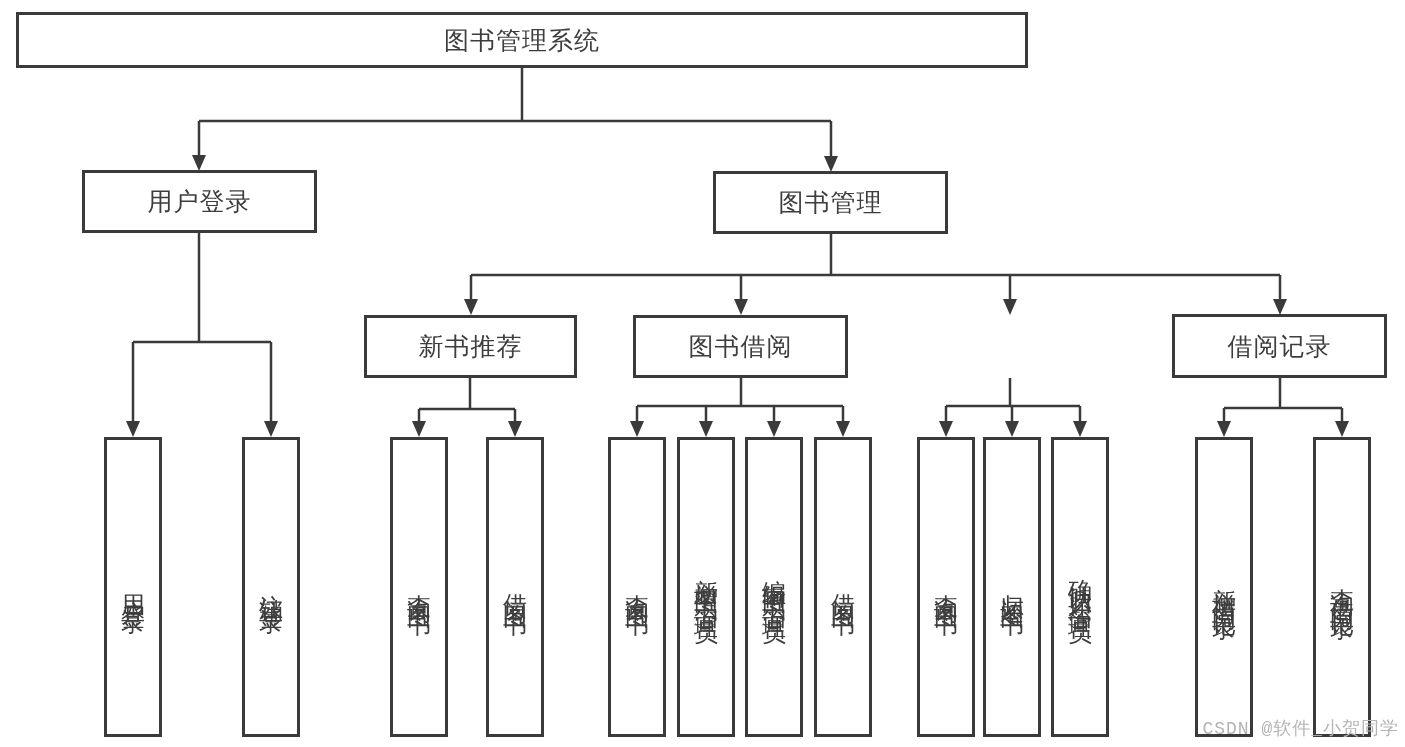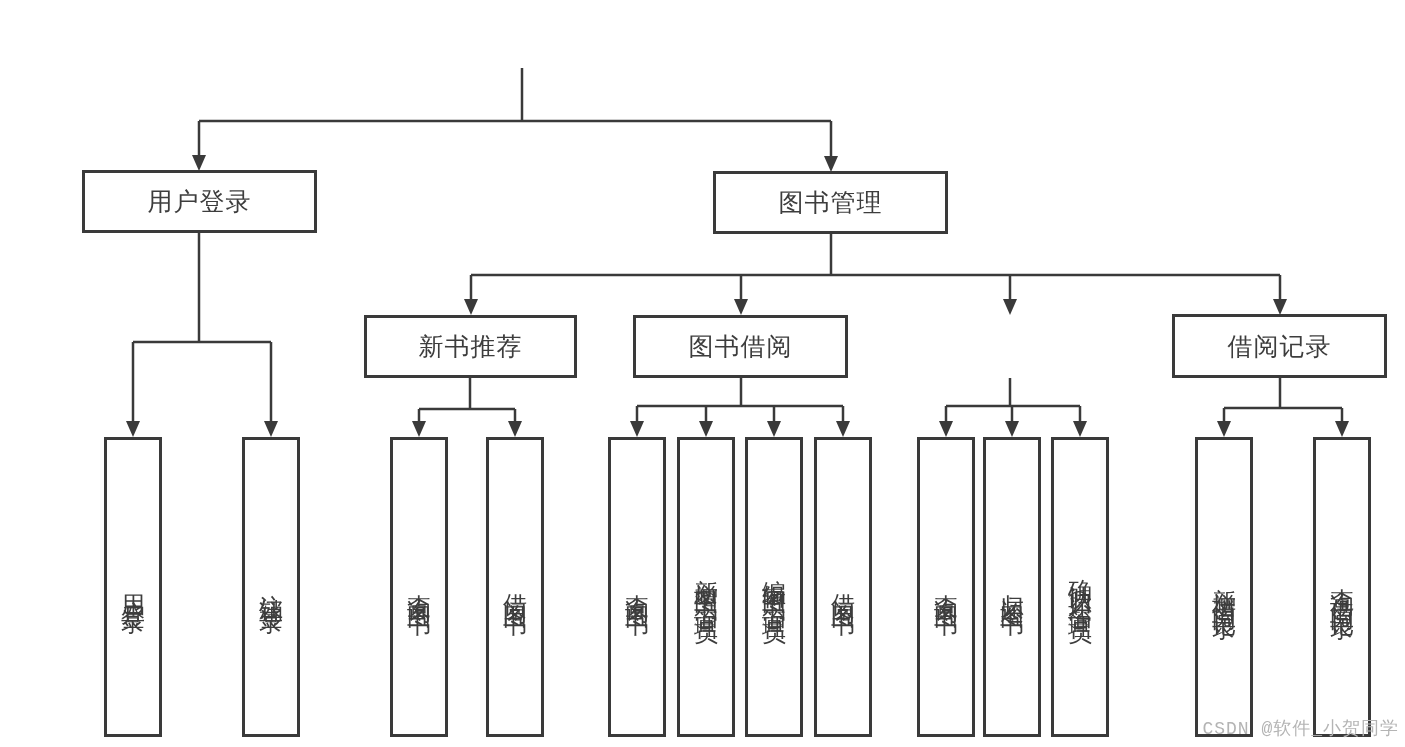--- a/index.html
+++ b/index.html
@@ -128,20 +128,23 @@
       <polygon points="767,421 781,421 774,437"></polygon>
       <polygon points="836,421 850,421 843,437"></polygon>
       <polygon points="939,421 953,421 946,437"></polygon>
       <polygon points="1005,421 1019,421 1012,437"></polygon>
       <polygon points="1073,421 1087,421 1080,437"></polygon>
       <polygon points="1217,421 1231,421 1224,437"></polygon>
       <polygon points="1335,421 1349,421 1342,437"></polygon>
     </g>
   </svg>
 
+  <div class="node" style="left:16px; top:12px; width:1012px; height:56px;">
+    <span class="hlabel">图书管理系统</span>
+  </div>
 
   <div class="node" style="left:82px; top:170px; width:235px; height:63px;">
     <span class="hlabel">用户登录</span>
   </div>
   <div class="node" style="left:713px; top:171px; width:235px; height:63px;">
     <span class="hlabel">图书管理</span>
   </div>
 
   <div class="node" style="left:364px; top:315px; width:213px; height:63px;">
     <span class="hlabel">新书推荐</span>

